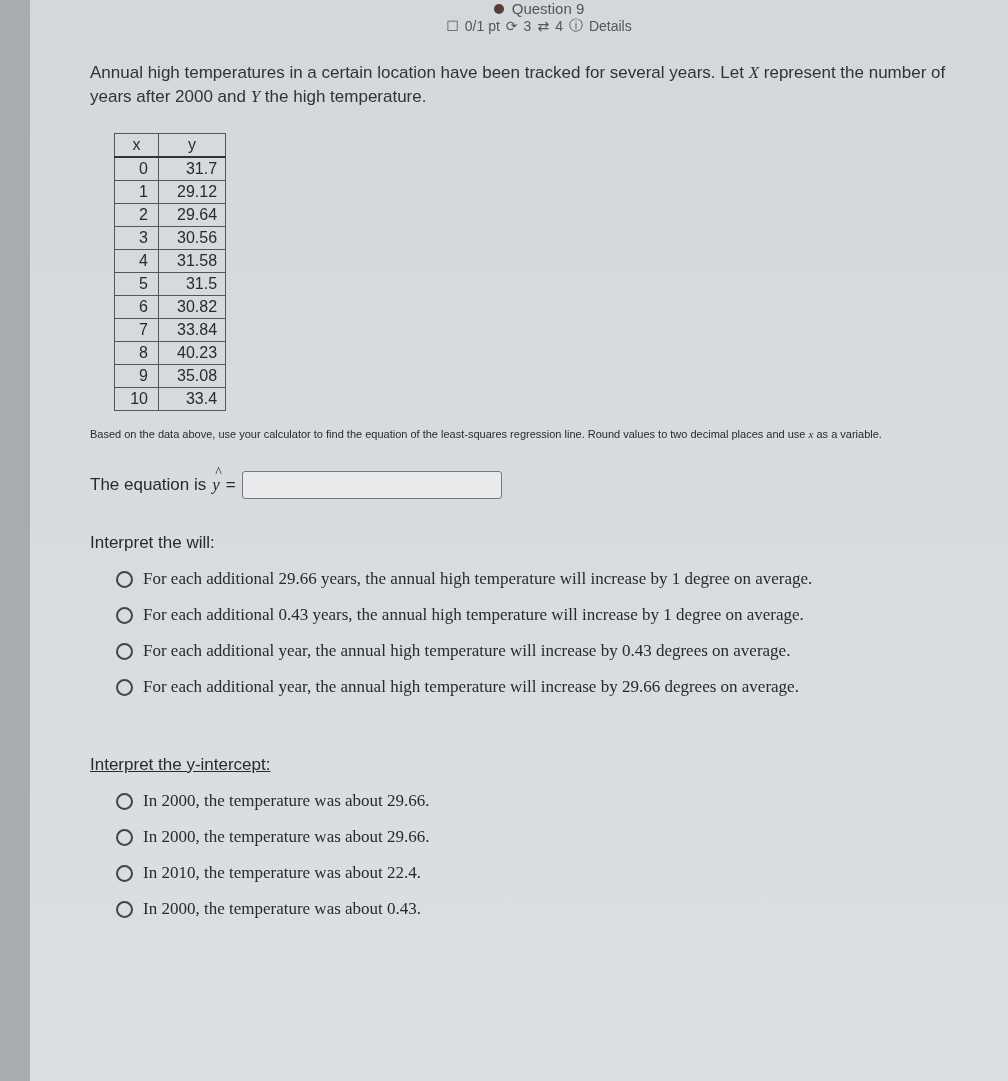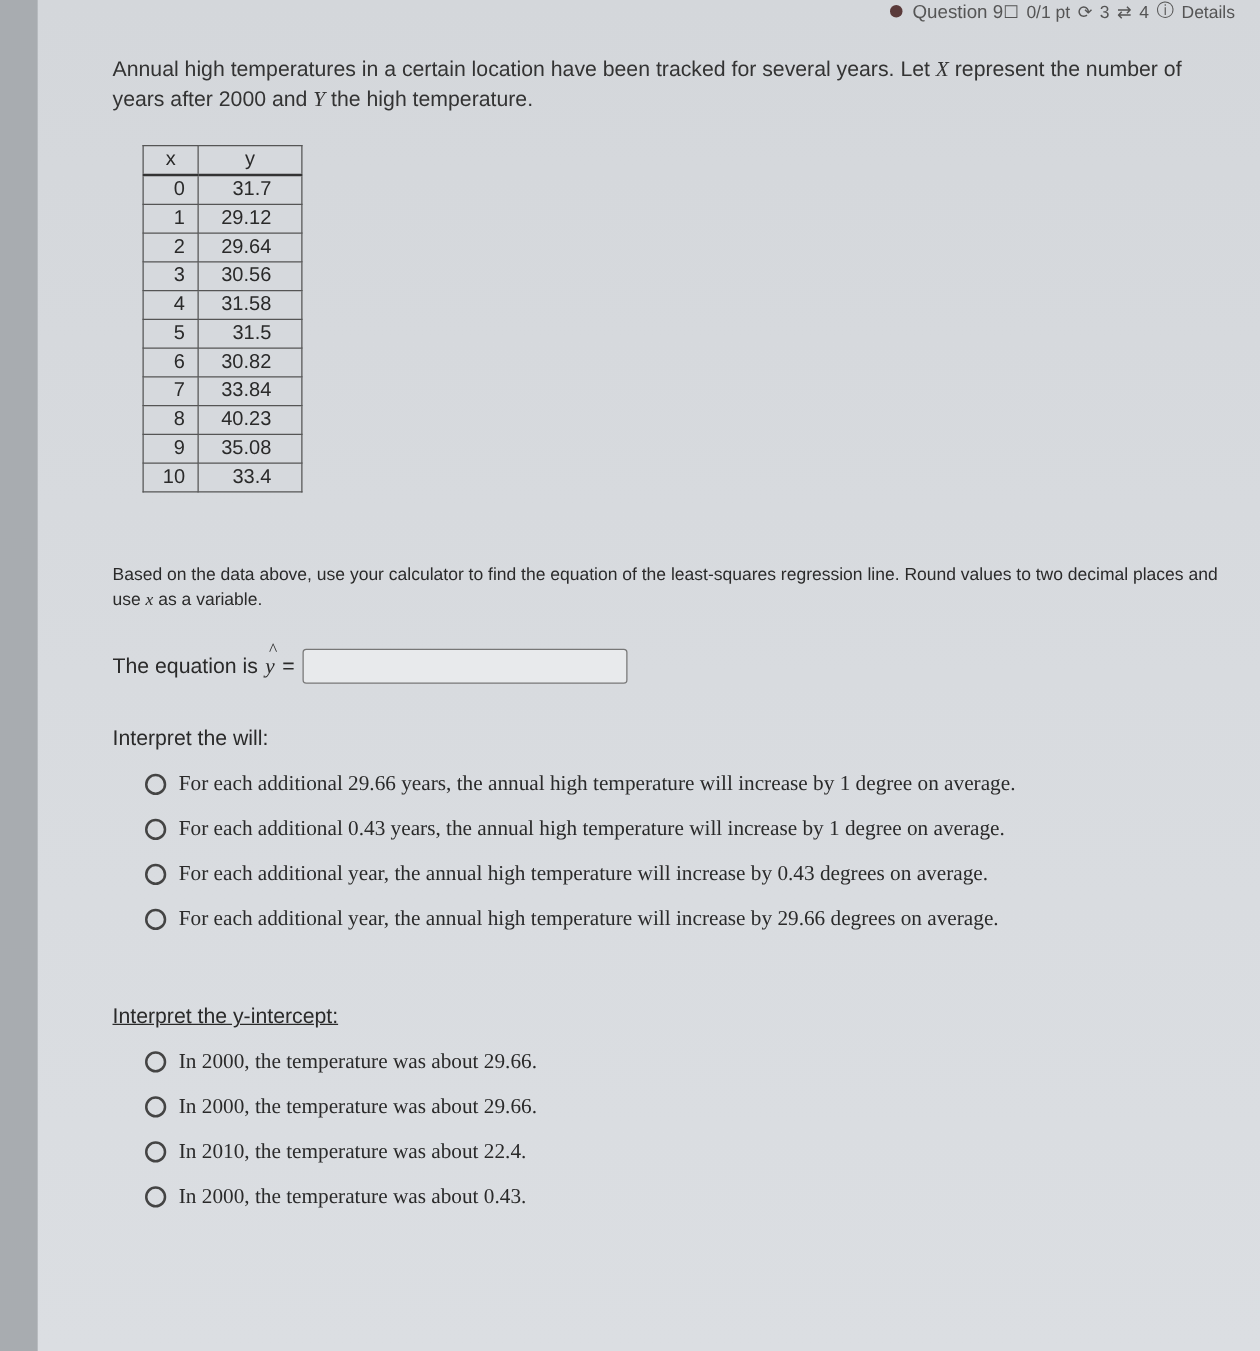--- a/index.html
+++ b/index.html
@@ -12,25 +12,26 @@
     width: 1008px;
   }
   .page {
     background: linear-gradient(180deg, #d4d7db 0%, #d8dbdf 50%, #dbdee2 100%);
     padding: 0 20px 40px 60px;
     min-height: 1081px;
     border-left: 30px solid #a8acb0;
   }
   .topbar {
     display: flex;
-    justify-content: flex-end;
+    justify-content: center;
     align-items: center;
     padding: 0 0 8px 0;
     font-size: 15px;
     color: #555;
+    flex-direction: column;
   }
   .q-marker {
     display: flex;
     align-items: center;
     gap: 8px;
   }
   .dot {
     width: 10px;
     height: 10px;
     border-radius: 50%;
@@ -53,25 +54,25 @@
     border: 1px solid #555;
     padding: 2px 12px;
     text-align: center;
     font-size: 16px;
     min-width: 44px;
   }
   table.data th {
     font-weight: normal;
     border-bottom: 2px solid #333;
   }
-  table.data td.yc { text-align: right; padding-right: 24px; padding-left:18px;}
+  table.data td.yc { text-align: right; padding-right: 8px; padding-left:18px;}
   table.data td.xc { text-align: right; padding-right: 10px; }
   .instruction {
-    margin-top: 55px;
-    font-size: 14px;
+    margin-top: 16px;
+    font-size: 11px;
     line-height: 1.45;
   }
   .eq-line {
     margin-top: 28px;
     font-size: 17px;
     display: flex;
     align-items: center;
     gap: 6px;
   }
   .yhat { font-family: "Times New Roman", serif; font-style: italic; position: relative; }

